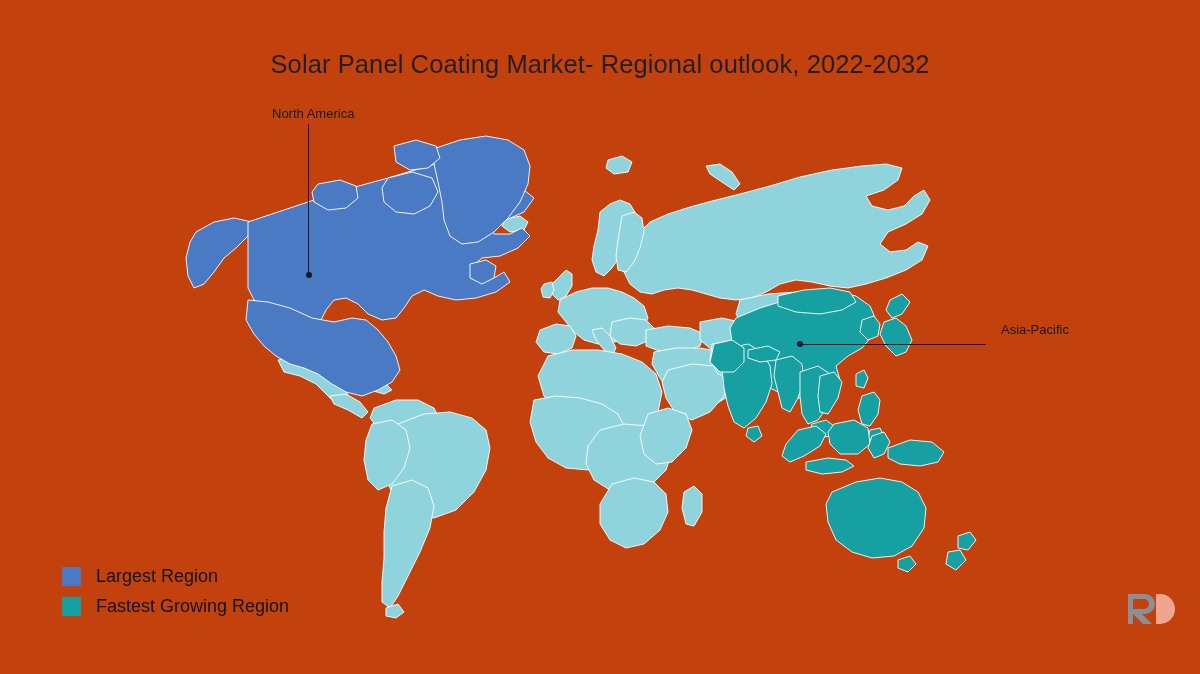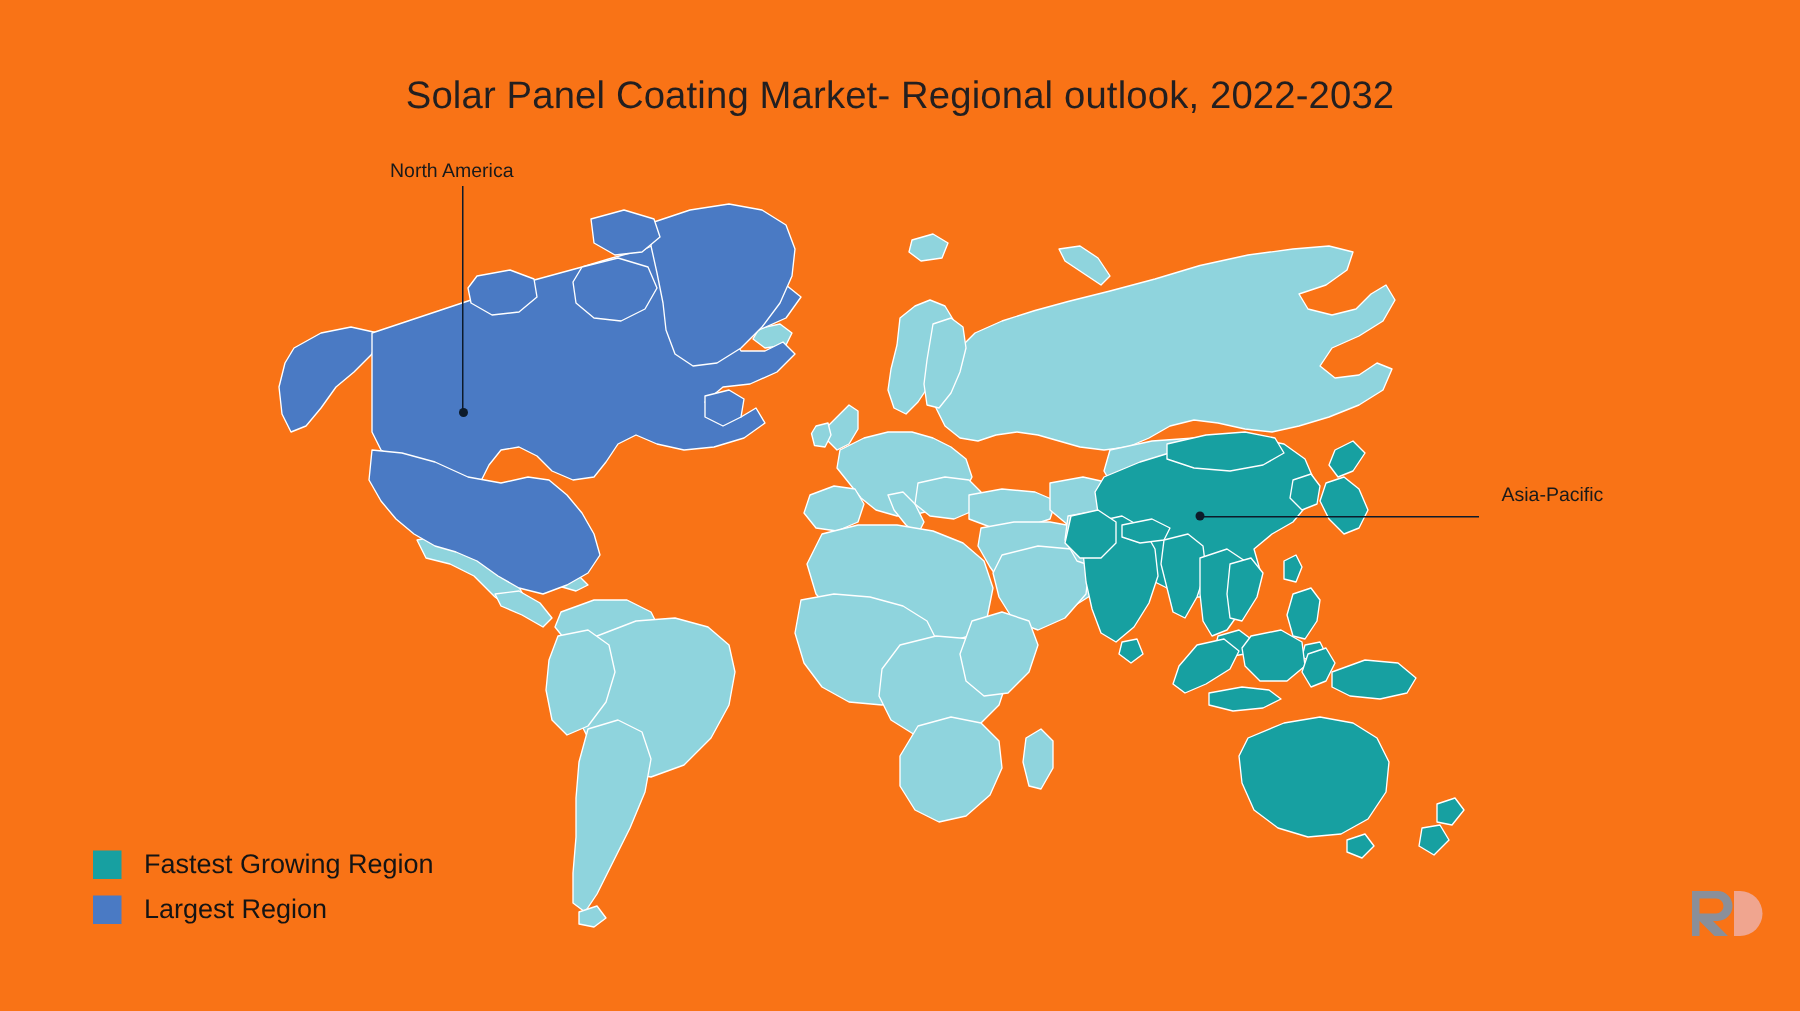--- a/index.html
+++ b/index.html
@@ -8,21 +8,21 @@
     background: #ffffff;
   }
   body {
     font-family: "Liberation Sans", sans-serif;
     -webkit-font-smoothing: antialiased;
   }
   #infographic {
     position: relative;
     width: 1200px;
     height: 674px;
-    background: #f97316;
+    background: #c2410c;
     overflow: hidden;
   }
   
   #chart-title {
     position: absolute;
     top: 50px;
     left: 0;
     width: 1200px;
     text-align: center;
     font-size: 25.5px;
@@ -50,21 +50,21 @@
     stroke-linejoin: round;
     vector-effect: non-scaling-stroke;
   }
   
   .annotation-label {
     position: absolute;
     font-size: 13px;
     color: #1a1a1a;
     white-space: nowrap;
   }
-  #label-north-america { left: 260px; top: 106px; }
+  #label-north-america { left: 272px; top: 106px; }
   #label-asia-pacific  { left: 953px; top: 322px; margin-left: 48px; }
   .leader-line {
     position: absolute;
     background: #0d1b2a;
   }
   #leader-na {
     left: 308px;
     top: 124px;
     width: 1.4px;
     height: 152px;
@@ -207,26 +207,26 @@
   <div class="leader-line" id="leader-na"></div>
   <div class="leader-dot" id="dot-na"></div>
   <div class="annotation-label" id="label-north-america">North America</div>
 
   <div class="leader-line" id="leader-ap"></div>
   <div class="leader-dot" id="dot-ap"></div>
   <div class="annotation-label" id="label-asia-pacific">Asia-Pacific</div>
 
   <div id="legend">
     <div class="legend-row">
+      <span class="legend-swatch" style="background: rgb(74, 122, 196);"></span>
+      <span class="legend-text">Largest Region</span>
+    </div>
+    <div class="legend-row">
       <span class="legend-swatch" style="background: rgb(23, 160, 161);"></span>
       <span class="legend-text">Fastest Growing Region</span>
-    </div>
-    <div class="legend-row">
-      <span class="legend-swatch" style="background: rgb(74, 122, 196);"></span>
-      <span class="legend-text">Largest Region</span>
     </div>
   </div>
 
   <div id="logo">
     <svg viewBox="0 0 60 34" width="60" height="34" xmlns="http://www.w3.org/2000/svg">
       <path fill="#8a8f99" d="M2 2 h17 a10 10 0 0 1 0 20 h-3 l10 10 h-9 l-10 -10 v10 h-5 z M7 7 v10 h11 a5 5 0 0 0 0 -10 z"></path>
       <path fill="#f0a58f" d="M30 2 h4 a15 15 0 0 1 0 30 h-4 z"></path>
     </svg>
   </div>
 

